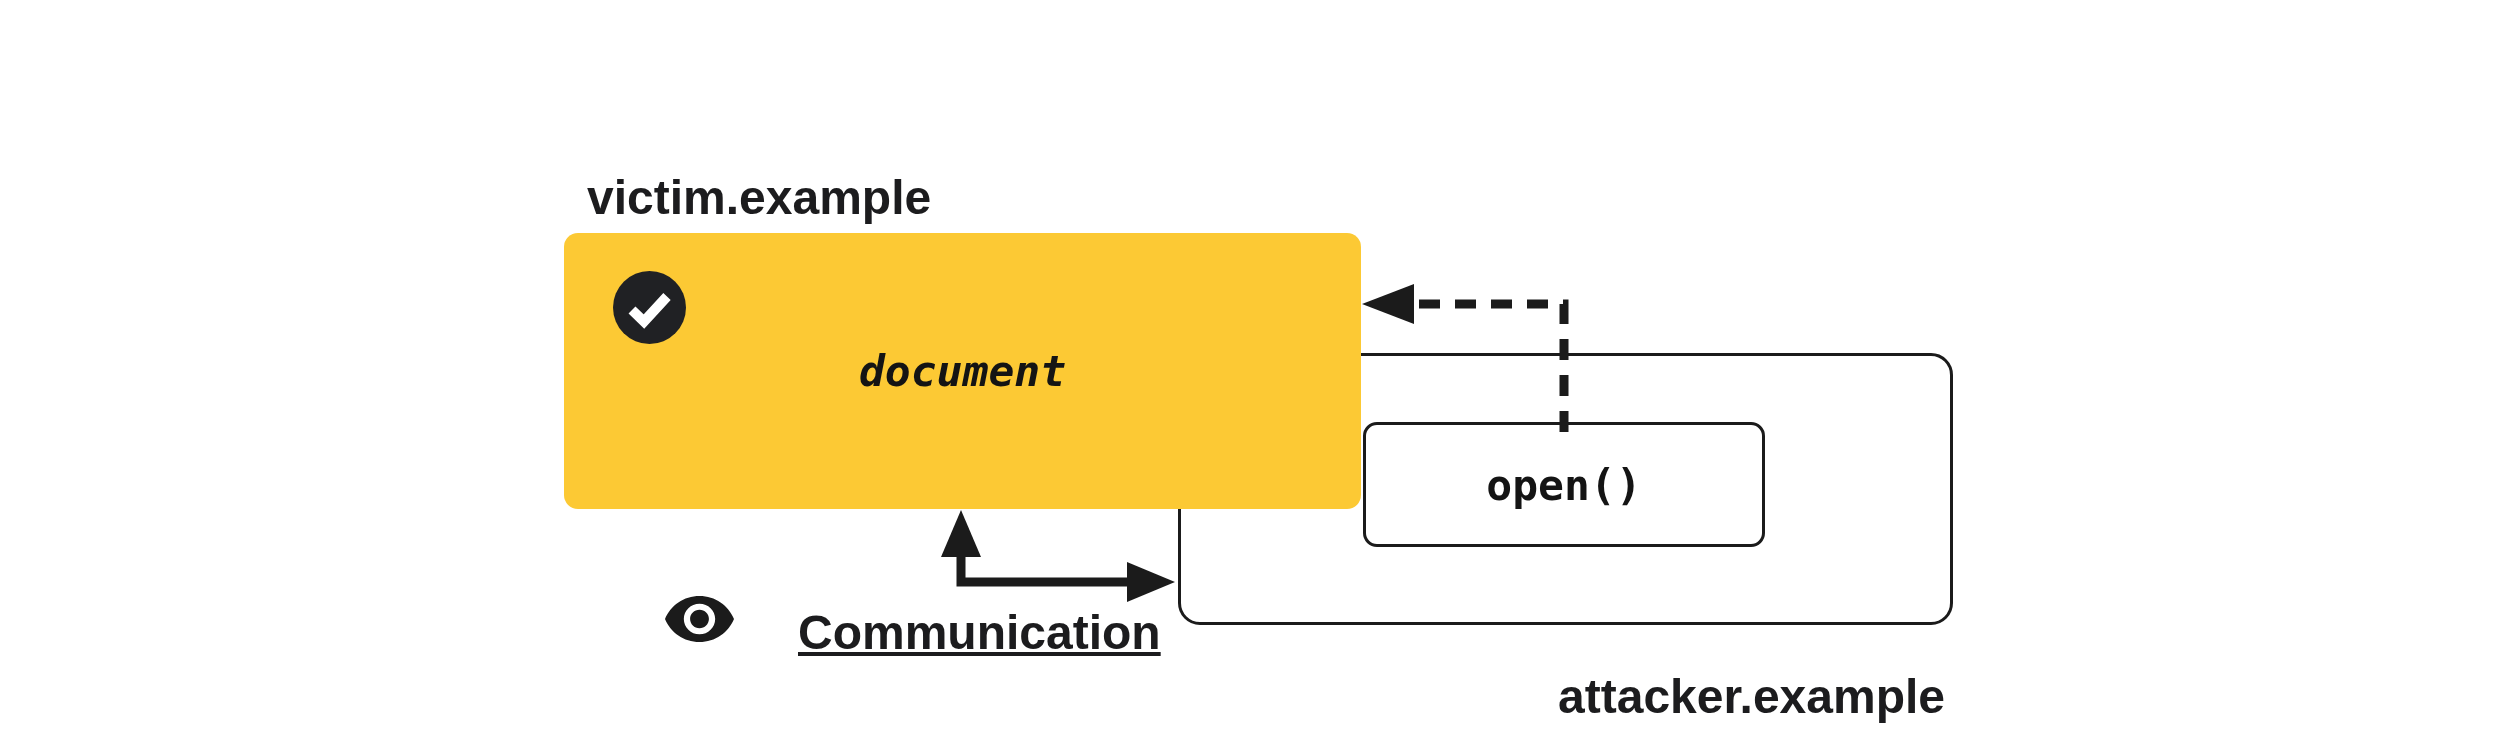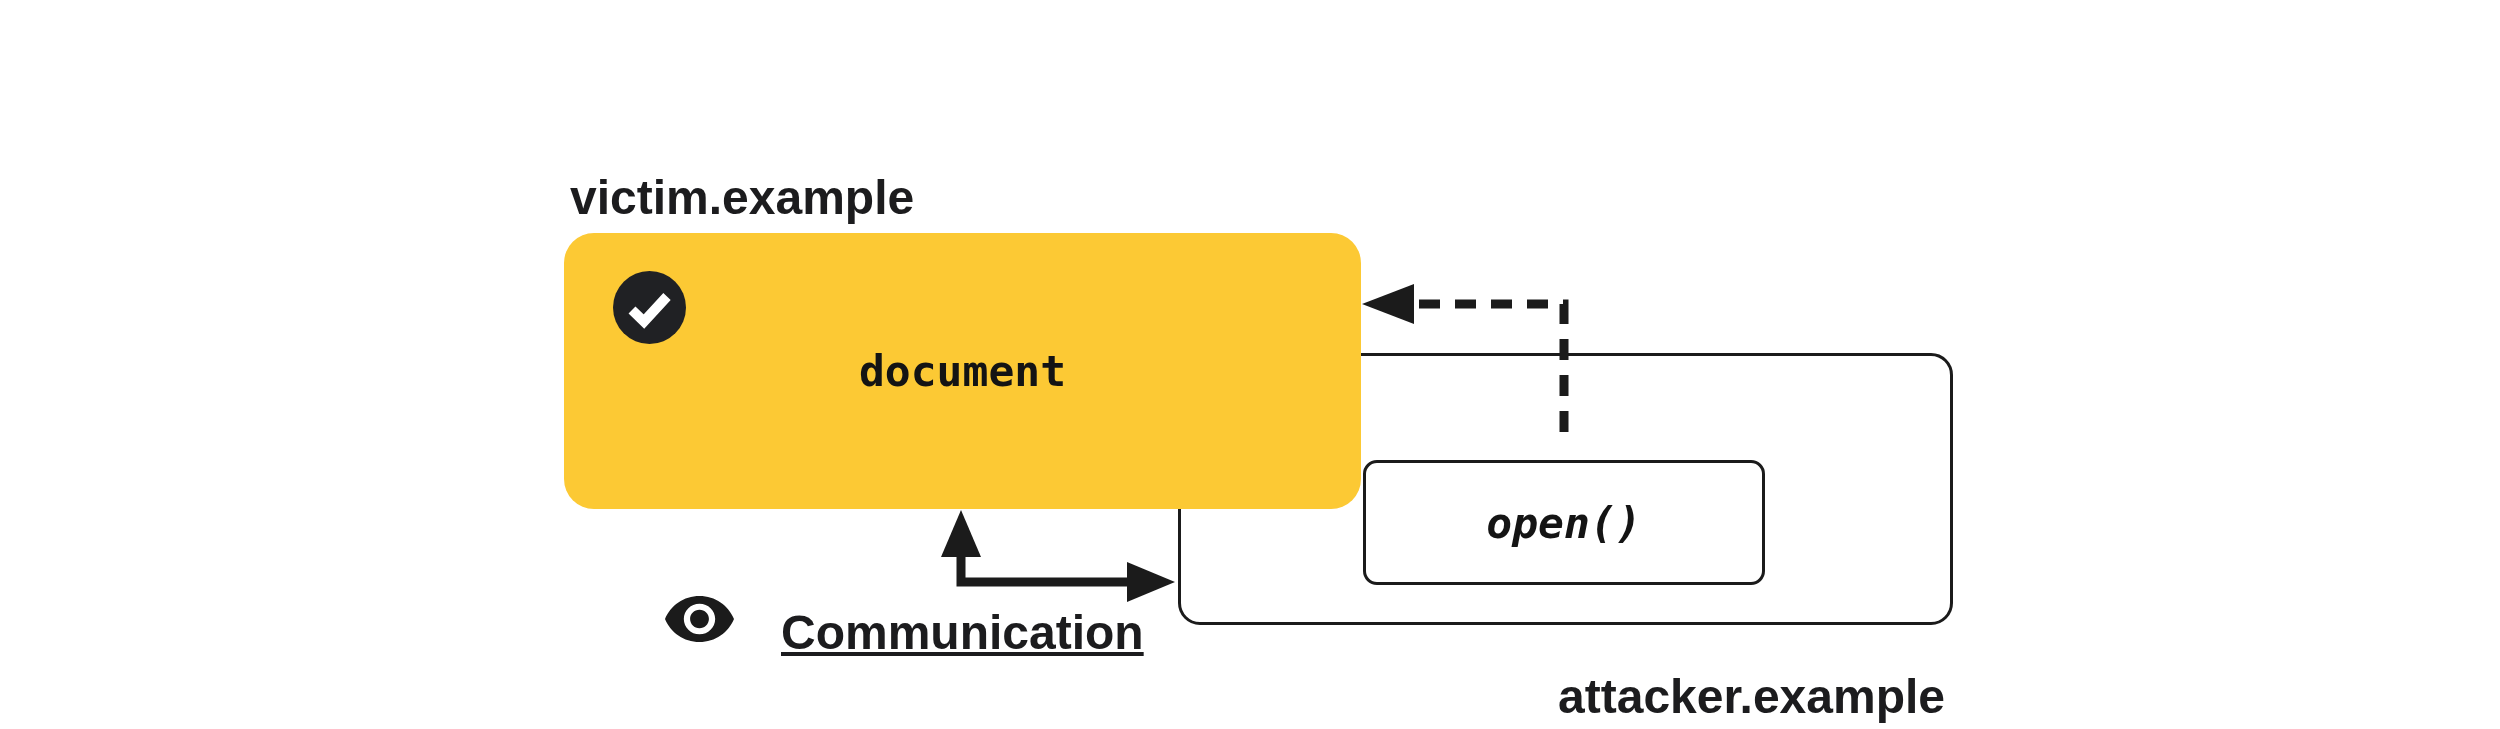--- a/index.html
+++ b/index.html
@@ -10,32 +10,33 @@
     overflow:hidden;
     font-family:"Liberation Sans", sans-serif;
   }
   .label{
     position:absolute;
     font-weight:bold;
     font-size:48px;
     line-height:48px;
     color:#1c1c1e;
     white-space:nowrap;
+    margin-left:17px;
   }
   #victim-label{left:570px;top:174px;}
   #communication-label{left:781px;top:609px;text-decoration:underline;}
   #attacker-label{right:555px;top:673px;}
 
   .victim-card{
     position:absolute;
     left:564px;top:233px;width:797px;height:276px;
     background:#FCC934;
-    border-radius:30px;
+    border-radius:14px;
     z-index:4;
-    display:flex;flex-direction:column;align-items:center;justify-content:center;
+    display:flex;flex-direction:column;align-items:center;justify-content:center;font-style:italic;
   }
   .card-code{
     font-family:"DejaVu Sans Mono", monospace;
     font-weight:bold;
     font-size:43px;
     line-height:50px;
     color:#141414;
     text-align:center;
     white-space:pre;
   }
@@ -47,27 +48,27 @@
     position:absolute;
     left:1178px;top:353px;width:775px;height:272px;
     background:#ffffff;
     border:3px solid #1b1b1b;
     border-radius:22px;
     box-sizing:border-box;
     z-index:1;
   }
   .open-box{
     position:absolute;
-    left:1363px;top:460px;width:402px;height:125px;
+    left:1363px;top:422px;width:402px;height:125px;
     background:#ffffff;
     border:3px solid #1b1b1b;
     border-radius:14px;
     box-sizing:border-box;
     z-index:2;
-    display:flex;align-items:center;justify-content:center;font-style:italic;
+    display:flex;align-items:center;justify-content:center;
   }
   .arrow-layer{
     position:absolute;left:0;top:0;width:2500px;height:729px;
     z-index:3;
     pointer-events:none;
   }
   .eye-wrap{
     position:absolute;left:665px;top:596px;width:69px;height:46px;z-index:5;
   }
   .text-layer{position:absolute;inset:0;z-index:5;pointer-events:none;}

